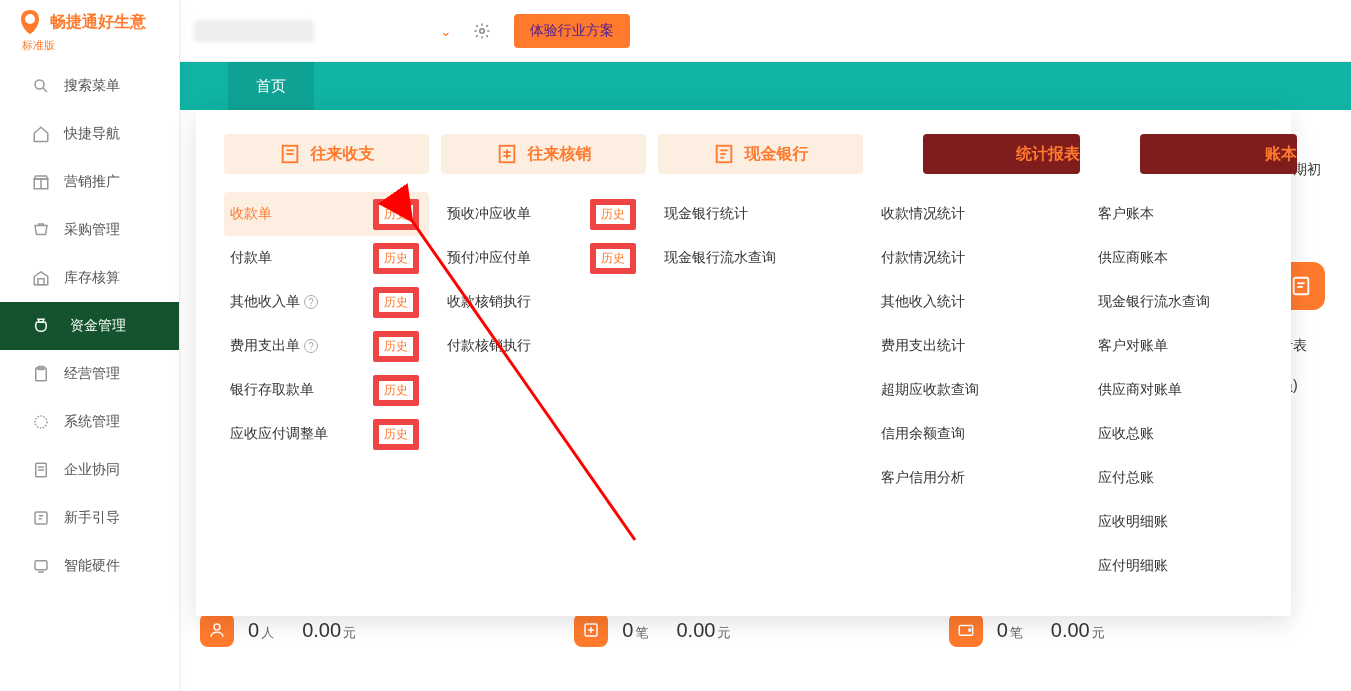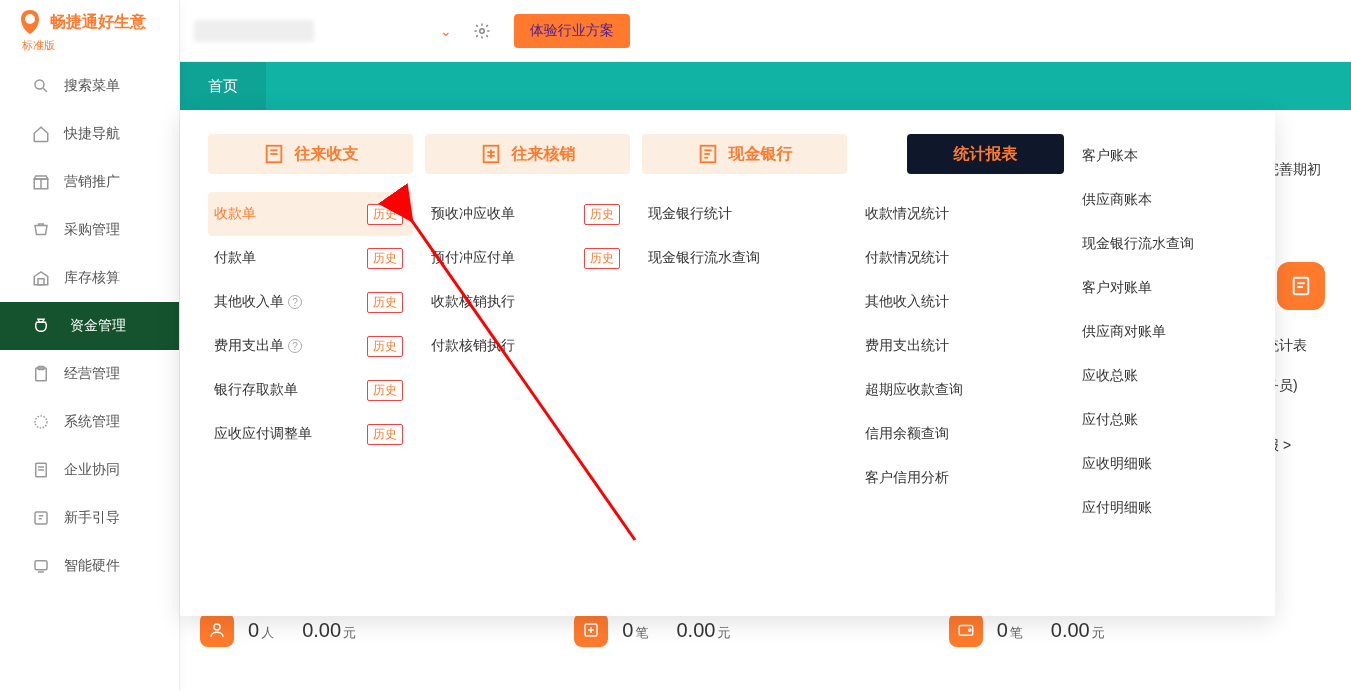--- a/index.html
+++ b/index.html
@@ -20,41 +20,41 @@
 
   
   .topbar { position: absolute; left: 180px; top: 0; right: 0; height: 62px; background: #fff; display: flex; align-items: center; padding: 0 14px; gap: 8px; border-bottom: 1px solid #eee; }
   .org-blur { width: 120px; height: 22px; background: #eee; filter: blur(2px); border-radius: 3px; }
   .chev { color: #ff7a2d; font-size: 14px; padding: 0 8px; margin-left: 110px; }
   .gear-btn { width: 28px; height: 28px; border: none; background: transparent; color: #888; display: flex; align-items: center; justify-content: center; cursor: pointer; }
   .cta { background: #ff7a2d; color: #4c1d95; border: none; height: 34px; padding: 0 16px; border-radius: 4px; font-size: 14px; cursor: pointer; margin-left: 10px; }
 
   
   .tabbar { position: absolute; left: 180px; top: 62px; right: 0; height: 48px; background: #10b3a4; display: flex; align-items: stretch; }
-  .tabbar .tab { display: flex; align-items: center; padding: 0 28px; color: #fff; font-size: 15px; background: #0ea395; }
+  .tabbar .tab { display: flex; align-items: center; padding: 0 28px; color: #fff; font-size: 15px; background: #0ea395; margin-left: 48px; }
 
   
   .peek-area { position: absolute; right: 0; top: 150px; width: 90px; z-index: 1; }
   .peek-line { height: 40px; display: flex; align-items: center; font-size: 14px; color: #333; padding-left: 4px; }
   .peek-gap { height: 36px; }
   .peek-icon { width: 48px; height: 48px; background: #ff7a2d; border-radius: 12px; display: flex; align-items: center; justify-content: center; margin-left: 16px; margin-bottom: 16px; color: #fff; }
 
   
-  .mega { position: absolute; left: 180px; top: 110px; width: 1095px; height: 506px; background: #fff; box-shadow: 0 6px 24px rgba(0,0,0,0.12); border-radius: 2px; padding: 24px 18px 18px 28px; display: flex; gap: 12px; z-index: 5; }
+  .mega { position: absolute; left: 196px; top: 110px; width: 1095px; height: 506px; background: #fff; box-shadow: 0 6px 24px rgba(0,0,0,0.12); border-radius: 2px; padding: 24px 18px 18px 28px; display: flex; gap: 12px; z-index: 5; }
   .col { flex: 0 0 205px; }
   .col-head { height: 40px; background: #fdeee2; border-radius: 4px; display: flex; align-items: center; justify-content: center; color: #ff7a2d; font-size: 16px; font-weight: 600; gap: 10px; margin-bottom: 18px; }
-  .col-head.plain { background: #0f172a; justify-content: center; margin-left: 48px; }
+  .col-head.plain { background: #7f1d1d; justify-content: flex-end; margin-left: 48px; }
   .head-icon { width: 22px; height: 22px; color: #ff7a2d; }
   .menu-list { list-style: none; }
   .menu-row { height: 44px; display: flex; align-items: center; justify-content: space-between; padding: 0 10px 0 6px; border-radius: 4px; cursor: pointer; }
   .menu-row.sel { background: #fdeee2; }
   .menu-label { display: flex; align-items: center; gap: 4px; font-size: 14px; color: #333; }
   .menu-row.sel .menu-label { color: #ff7a2d; }
   .q { display: inline-flex; width: 14px; height: 14px; border: 1px solid #aaa; border-radius: 50%; align-items: center; justify-content: center; font-size: 10px; color: #aaa; }
-  .hist { border: 1px solid #ef4444; color: #ff7a2d; font-size: 12px; padding: 1px 5px; border-radius: 2px; background: #fff; }
+  .hist { border: 6px solid #ef4444; color: #ff7a2d; font-size: 12px; padding: 1px 5px; border-radius: 2px; background: #fff; }
 
   
   .arrow-svg { position: absolute; left: 180px; top: 110px; width: 1095px; height: 506px; pointer-events: none; z-index: 6; }
 
   
   .stats { position: absolute; left: 200px; top: 600px; right: 28px; height: 60px; display: flex; align-items: center; }
   .stat { display: flex; align-items: center; gap: 14px; width: 390px; }
   .stat-ico { width: 34px; height: 34px; background: #ff7a2d; border-radius: 8px; display:flex; align-items:center; justify-content:center; color:#fff;}
   .stat-v { font-size: 20px; color: #333; }
   .stat-u { font-size: 13px; color: #666; margin-left: 2px; }
@@ -324,20 +324,23 @@
       <li class="menu-row">
           <span class="menu-label">信用余额查询</span>
         </li>
       <li class="menu-row">
           <span class="menu-label">客户信用分析</span>
         </li>
     </ul>
   </div>
 
   <div class="col">
+    <div class="col-head plain">
+      <span>账本</span>
+    </div>
     <ul class="menu-list">
       <li class="menu-row">
           <span class="menu-label">客户账本</span>
         </li>
       <li class="menu-row">
           <span class="menu-label">供应商账本</span>
         </li>
       <li class="menu-row">
           <span class="menu-label">现金银行流水查询</span>
         </li>

